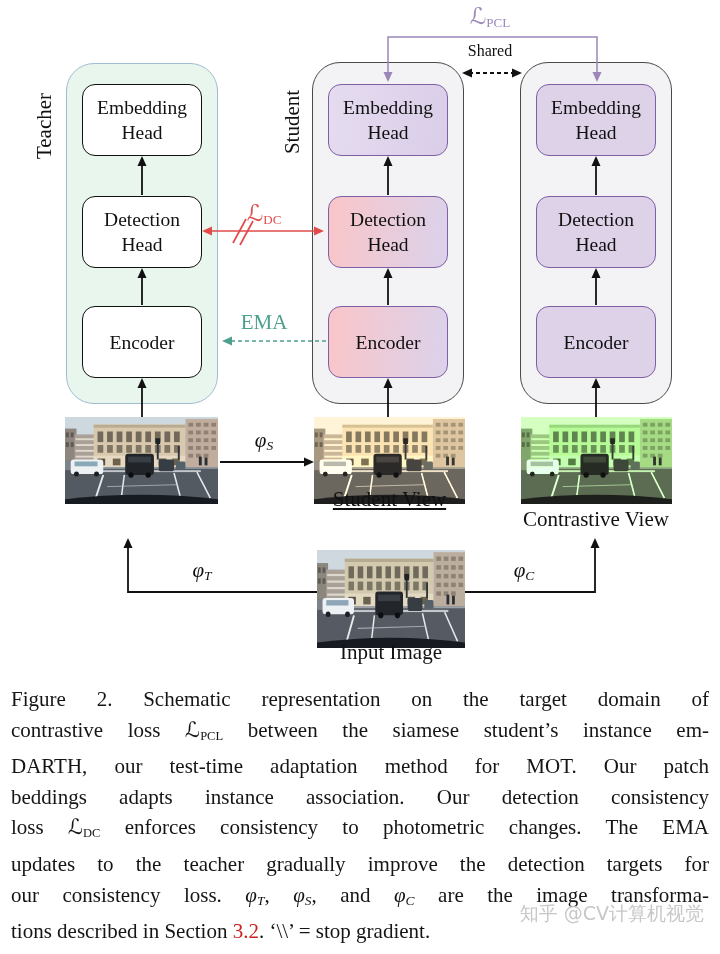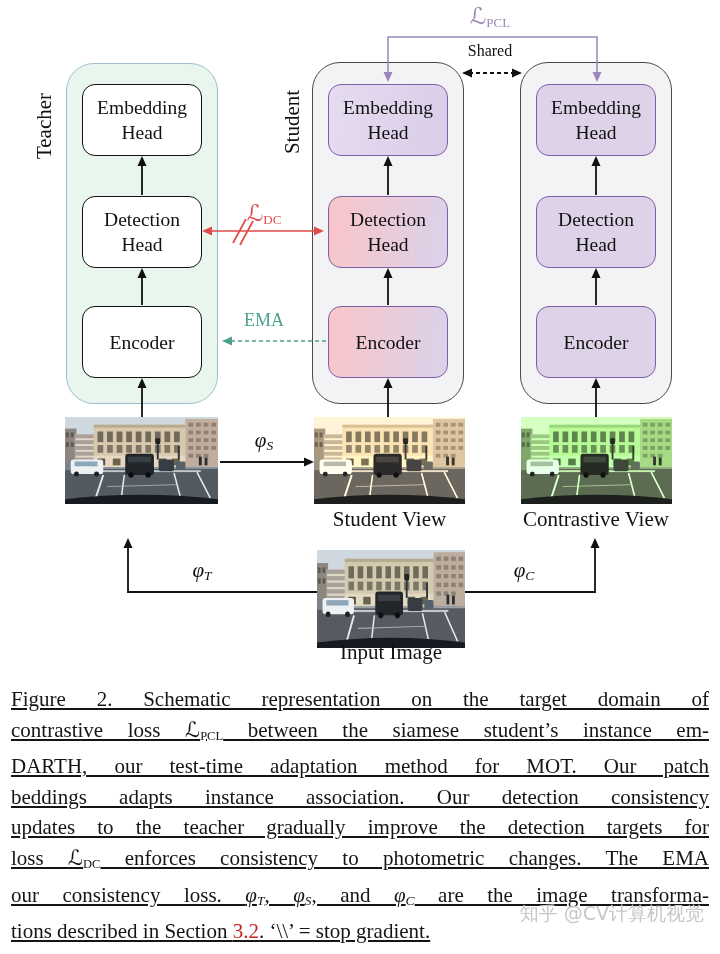--- a/index.html
+++ b/index.html
@@ -43,21 +43,21 @@
 
   
   .scene{position:absolute;z-index:2;display:block;}
   .scene-teacher{filter:saturate(1.12) hue-rotate(-8deg);}
   .scene-student{filter:sepia(0.45) saturate(1.2) brightness(1.04);}
   .scene-contrastive{filter:sepia(0.55) hue-rotate(55deg) saturate(1.9) brightness(1.02);}
   .scene-input{filter:none;}
 
   
   .caption{position:absolute;left:11px;top:684px;width:698px;z-index:4;
-           font-size:21px;line-height:30.6px;color:#151515;text-decoration:underline;}
+           font-size:21px;line-height:30.6px;color:#151515;}
   .cap-line{text-align:justify;text-align-last:justify;}
   .cap-line.last{text-align:left;text-align-last:auto;}
   .caption .mcal{font-size:21px;}
   .caption .msub{font-size:12.5px;vertical-align:-3px;}
   .red{color:var(--section-red,#cc2222);}
 
   
   .watermark{position:absolute;right:16px;top:901px;z-index:5;
              font-family:"DejaVu Sans",sans-serif;font-size:19px;color:#c7c7c7;}
 </style>
@@ -270,21 +270,21 @@
     </g>
   </svg>
 
   <div class="lbl center pcl-color" style="left:450px;top:3px;width:80px;">
     <span class="mcal">ℒ</span><span class="msub">PCL</span>
   </div>
   <div class="lbl center" style="left:450px;top:42px;width:80px;font-size:16px;">Shared</div>
   <div class="lbl center dc-color" style="left:225px;top:200px;width:78px;">
     <span class="mcal">ℒ</span><span class="msub">DC</span>
   </div>
-  <div class="lbl center ema-color" style="left:225px;top:310px;width:78px;font-size:18px;">EMA</div>
+  <div class="lbl center ema-color" style="left:225px;top:310px;width:78px;font-size:21px;">EMA</div>
   <div class="lbl center" style="left:238px;top:428px;width:52px;">
     <span class="phi">φ</span><span class="psub">S</span>
   </div>
   <div class="lbl center" style="left:176px;top:558px;width:52px;">
     <span class="phi">φ</span><span class="psub">T</span>
   </div>
   <div class="lbl center" style="left:498px;top:558px;width:52px;">
     <span class="phi">φ</span><span class="psub">C</span>
   </div>
 
@@ -294,30 +294,30 @@
   <svg class="scene scene-student" style="left:314px;top:417px;" width="151" height="87" viewBox="0 0 160 90" preserveAspectRatio="none">
     <use href="#scene"></use>
     </svg>
   <svg class="scene scene-contrastive" style="left:521px;top:417px;" width="151" height="87" viewBox="0 0 160 90" preserveAspectRatio="none">
     <use href="#scene"></use>
     </svg>
   <svg class="scene scene-input" style="left:317px;top:550px;" width="148" height="98" viewBox="0 0 160 90" preserveAspectRatio="none">
     <use href="#scene"></use>
     </svg>
 
-  <div class="lbl center view-label" style="left:314px;top:507px;width:151px;">Student View</div>
+  <div class="lbl center view-label" style="left:314px;top:487px;width:151px;text-decoration:underline;">Student View</div>
   <div class="lbl center view-label" style="left:506px;top:507px;width:180px;">Contrastive View</div>
   <div class="lbl center view-label" style="left:317px;top:640px;width:148px;">Input Image</div>
 
   <div class="caption">
       <div class="cap-line"><span>Figure 2.  Schematic representation on the target domain of</span></div>
       <div class="cap-line"><span>contrastive loss </span><span class="mcal">ℒ</span><span class="msub">PCL</span><span> between the siamese student’s instance em-</span></div>
       <div class="cap-line"><span>DARTH, our test-time adaptation method for MOT. Our patch</span></div>
       <div class="cap-line"><span>beddings adapts instance association.  Our detection consistency</span></div>
+      <div class="cap-line"><span>loss </span><span class="mcal">ℒ</span><span class="msub">DC</span><span> enforces consistency to photometric changes. The EMA</span></div>
       <div class="cap-line"><span>updates to the teacher gradually improve the detection targets for</span></div>
-      <div class="cap-line"><span>loss </span><span class="mcal">ℒ</span><span class="msub">DC</span><span> enforces consistency to photometric changes. The EMA</span></div>
       <div class="cap-line"><span>our consistency loss.  </span><span class="phi">φ</span><span class="psub">T</span><span>, </span><span class="phi">φ</span><span class="psub">S</span><span>, and </span><span class="phi">φ</span><span class="psub">C</span><span> are the image transforma-</span></div>
       <div class="cap-line last"><span>tions described in Section </span><span class="red">3.2</span><span>. ‘\\’ = stop gradient.</span></div>
     </div>
 
   <div class="watermark">知乎 @CV计算机视觉</div>
 
 </div>
 
 </body></html>

